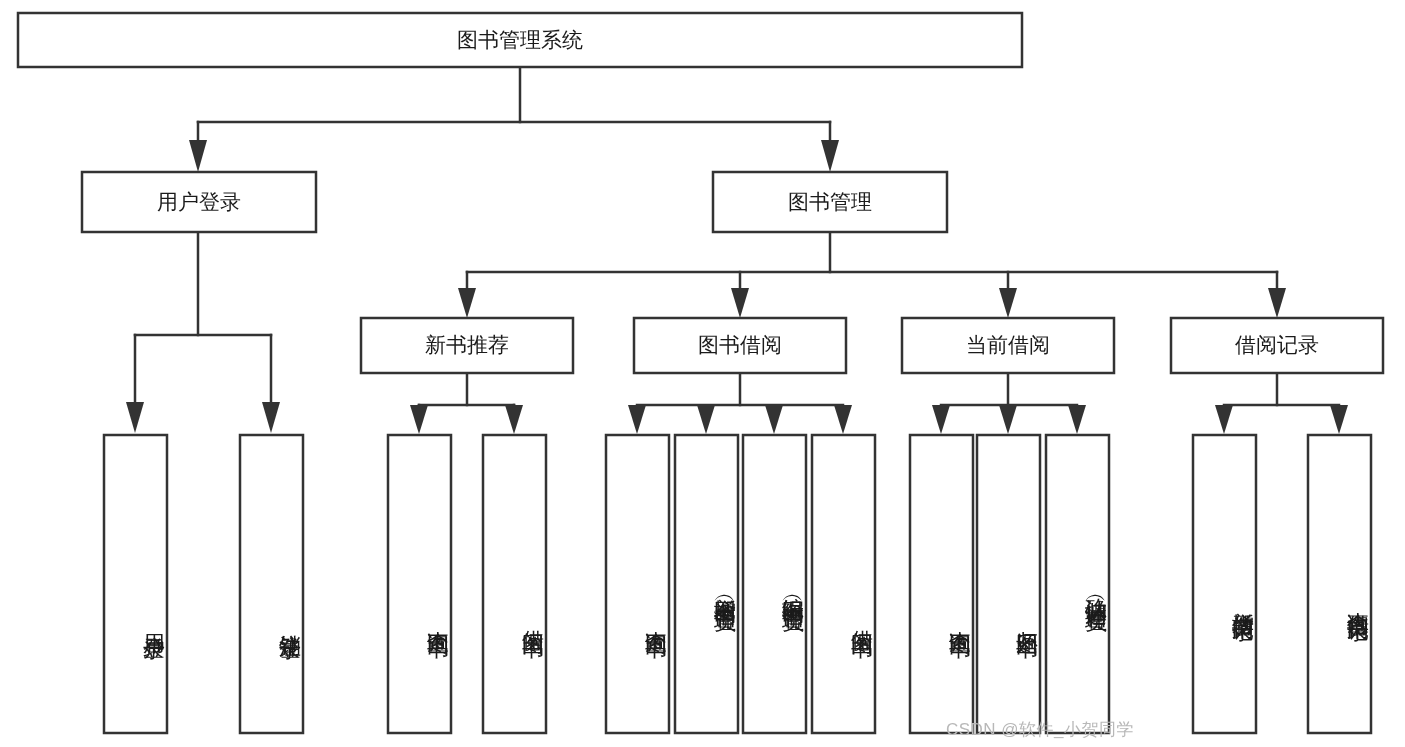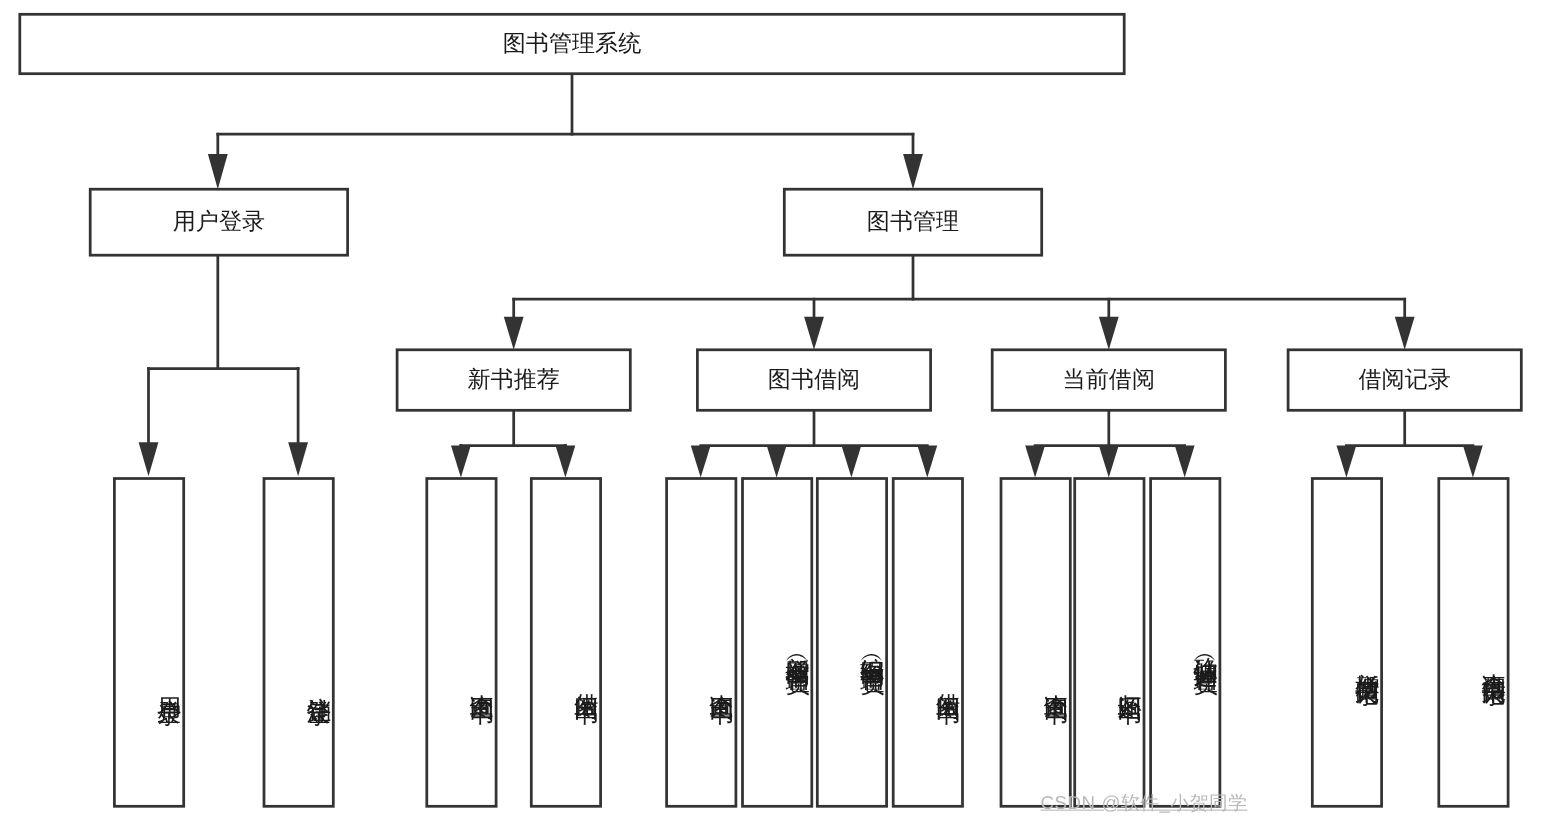--- a/index.html
+++ b/index.html
@@ -67,21 +67,20 @@
   }
   .watermark {
     position: absolute;
     right: 8px;
     bottom: 6px;
     font-family: "Liberation Sans", "DejaVu Sans", sans-serif;
     font-size: 17px;
     color: #b8b8b8;
     white-space: nowrap;
     letter-spacing: 0.5px;
-    text-decoration: underline;
   }
 </style>
 </head>
 <body>
 
 <div id="diagram-root">
 
   <svg id="tree-svg" viewBox="0 0 1405 747">
     <defs></defs>
 

